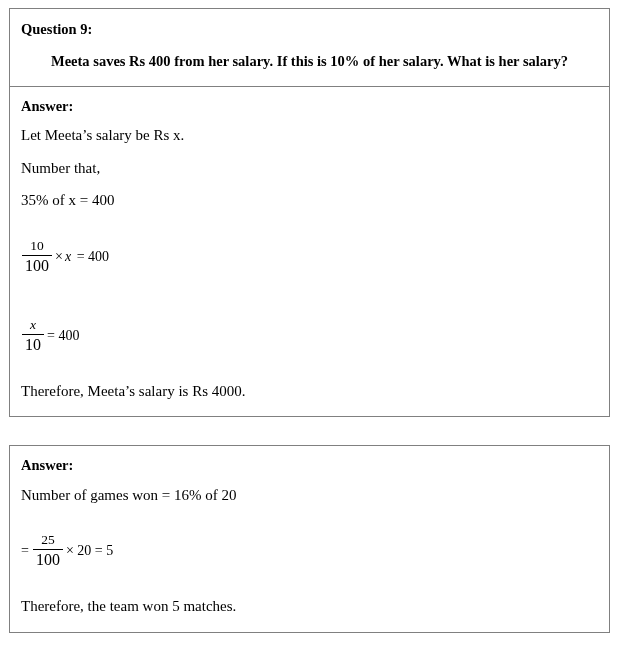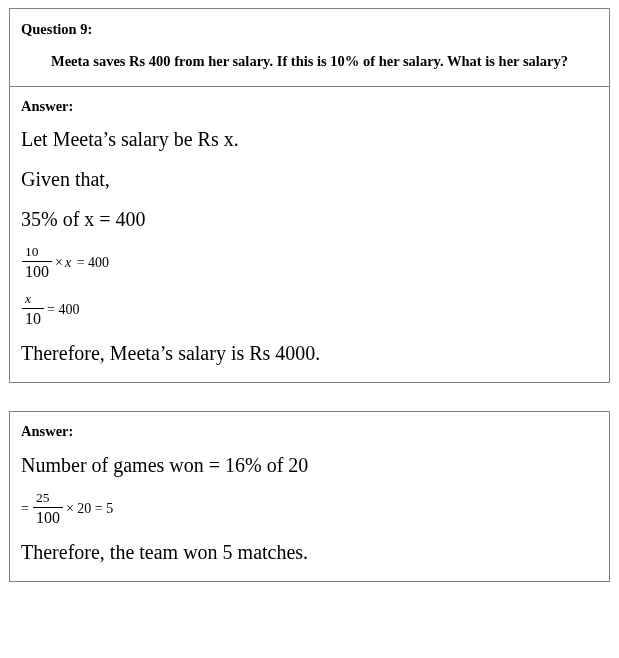--- a/index.html
+++ b/index.html
@@ -65,21 +65,21 @@
   }
 
   .a-label {
     font-weight: bold;
     font-size: 14.5px;
     line-height: 1.5;
     margin: 0 0 7px 0;
   }
 
   .a-line {
-    font-size: 20px;
+    font-size: 15px;
     line-height: 1.5;
     margin: 0 0 10px 0;
     white-space: pre-wrap;
   }
 
   .a-line:last-child {
     margin-bottom: 0;
   }
 
   
@@ -91,24 +91,24 @@
     line-height: 1;
     min-height: 36px;
   }
   .math-pre {
     margin-right: 3px;
     font-size: 14px;
   }
   .frac {
     display: inline-flex;
     flex-direction: column;
-    align-items: flex-start;
+    align-items: center;
     text-align: center;
     vertical-align: middle;
-    margin: 0 1px;
+    margin: 16px 1px;
   }
   .frac .num {
     font-size: 13.5px;
     line-height: 1.25;
     padding: 0 3px;
   }
   .frac .den {
     font-size: 16px;
     line-height: 1.25;
     padding: 0 3px;
@@ -131,21 +131,21 @@
   <div class="qa-box">
 
     <div class="question-cell">
       <p class="q-label">Question 9:</p>
       <p class="q-text single-line">Meeta saves Rs 400 from her salary. If this is 10% of her salary. What is her salary?</p>
     </div>
 
     <div class="answer-cell">
       <p class="a-label">Answer:</p>
       <p class="a-line">Let Meeta’s salary be Rs x.</p>
-      <p class="a-line">Given that,</p>
+      <p class="a-line">Number that,</p>
       <p class="a-line">35% of x = 400</p>
 
       <div class="math-line">
         <span class="frac">
           <span class="num">10</span>
           <span class="den">100</span>
         </span>
         <span class="math-post">×</span>
         <span class="math-post ital">x</span>
         <span class="math-post"> = 400</span>

